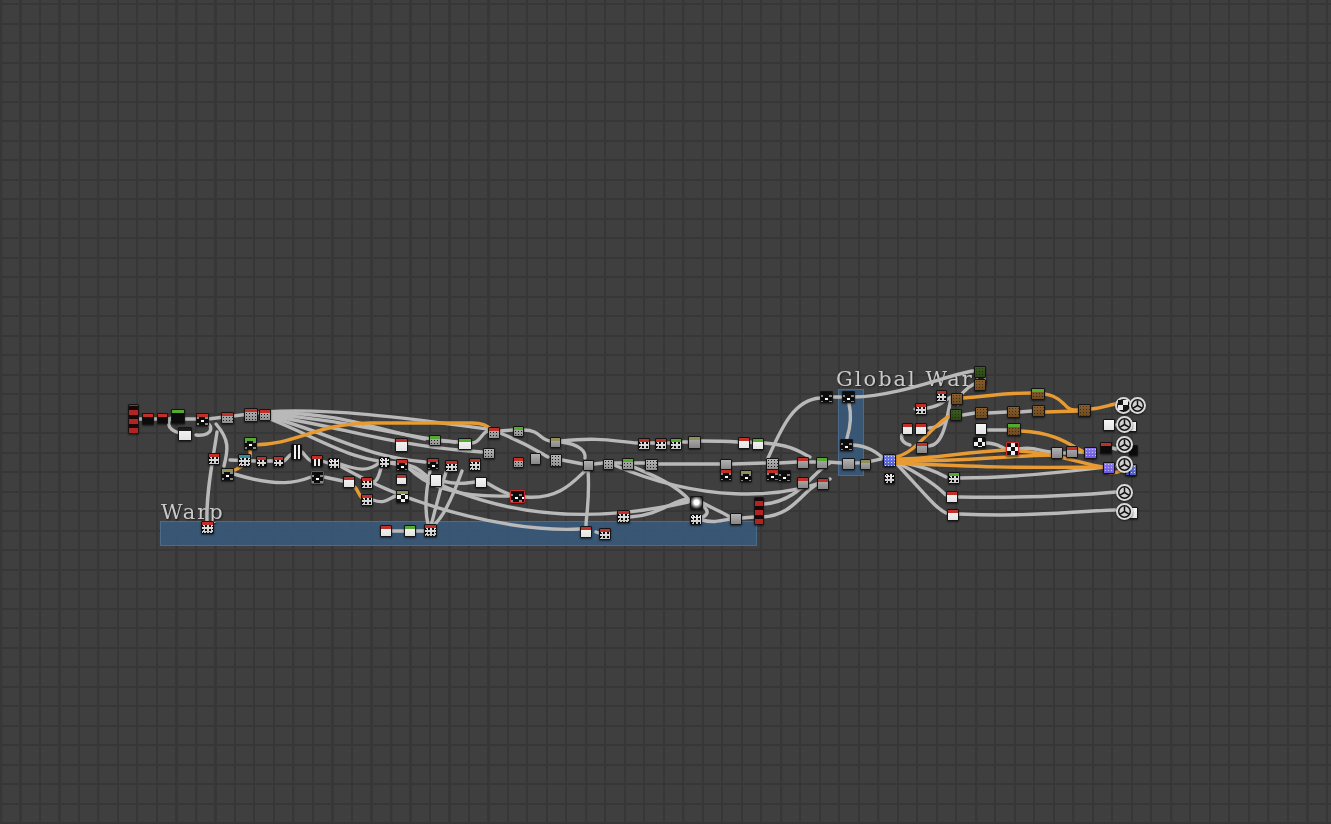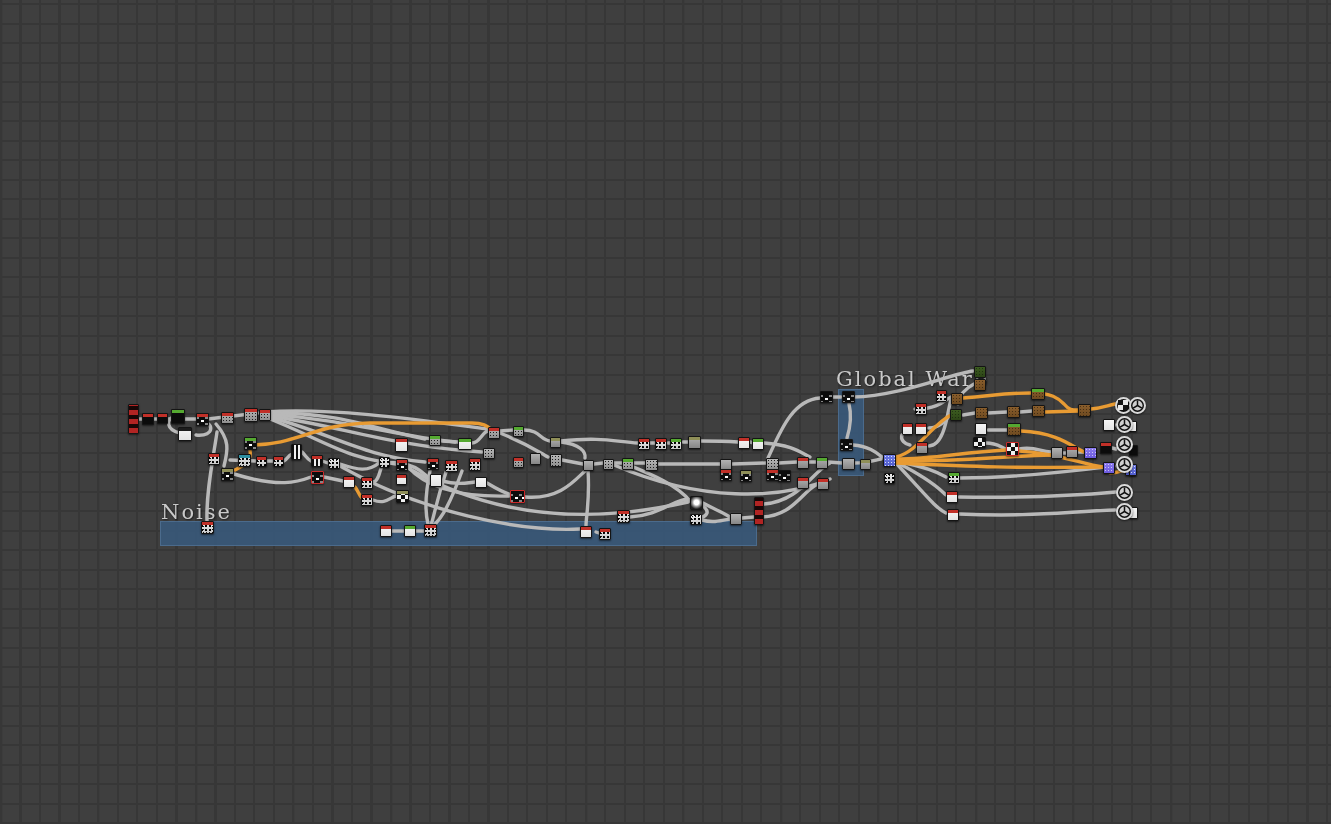--- a/index.html
+++ b/index.html
@@ -46,21 +46,21 @@
     background:#101010;border:2px solid #dadada;display:flex;align-items:center;justify-content:center;
     box-shadow:0 1px 2px rgba(0,0,0,0.6);
   }
   .out svg{display:block;}
 </style>
 </head>
 <body>
 
 <div id="canvas">
     <div class="frame" style="left: 160px; top: 521px; width: 595px; height: 23px;"></div>
-    <div class="frame-label" style="left: 161px; top: 500px;">Noise</div>
+    <div class="frame-label" style="left: 161px; top: 500px;">Warp</div>
     <div class="frame" style="left: 838px; top: 389px; width: 24px; height: 85px;"></div>
     <div class="frame-label" style="left: 836px; top: 367px;">Global Warp</div>
     <svg id="wires" width="1331" height="824">
       <path d="M130 419 L196 419" stroke="#b9b9b9" stroke-width="3.4"></path>
       <path d="M200 421 C214 421 216 437 196 435" stroke="#b9b9b9" stroke-width="3.4"></path>
       <path d="M180 433 C166 430 166 419 174 417" stroke="#b9b9b9" stroke-width="3.4"></path>
       <path d="M208 419 L258 413" stroke="#b9b9b9" stroke-width="3.4"></path>
       <path d="M265 412 C330 407 420 420 487 429" stroke="#b9b9b9" stroke-width="3.4"></path>
       <path d="M265 413 C340 412 370 428 425 439" stroke="#b9b9b9" stroke-width="3.4"></path>
       <path d="M265 414 C350 420 390 435 455 442" stroke="#b9b9b9" stroke-width="3.4"></path>

